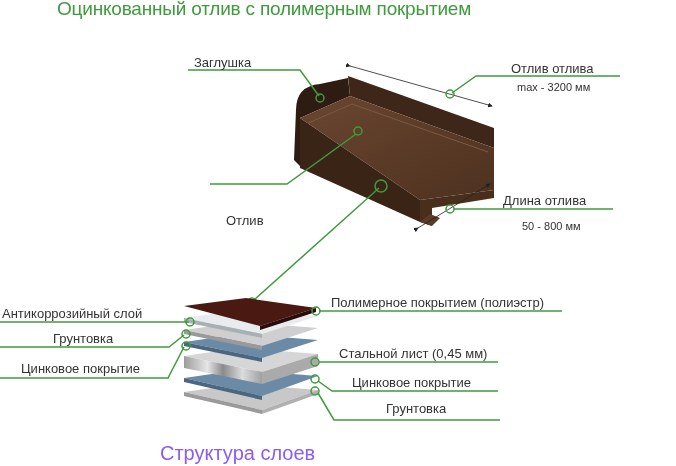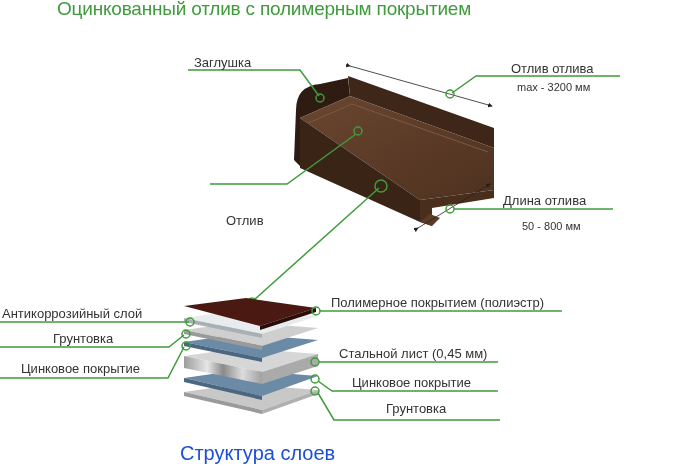--- a/index.html
+++ b/index.html
@@ -1,18 +1,18 @@
 <!DOCTYPE html>
 <html><head>
 <meta charset="utf-8">
 <style>
   html,body{margin:0;padding:0;background:#ffffff;}
   body{width:676px;height:466px;position:relative;overflow:hidden;font-family:"Liberation Sans","DejaVu Sans",sans-serif;}
   .title{position:absolute;left:57px;top:-2px;font-size:19px;color:#3f9b3c;white-space:nowrap;letter-spacing:-0.2px;}
-  .subtitle{position:absolute;left:180px;top:442px;font-size:20px;color:#1d4ed8;white-space:nowrap;}
+  .subtitle{position:absolute;left:160px;top:442px;font-size:20px;color:#8b5cf6;white-space:nowrap;}
   .lbl{position:absolute;font-size:13px;color:#333333;white-space:nowrap;}
   .sub{position:absolute;font-size:11px;color:#333333;white-space:nowrap;}
   svg.art{position:absolute;left:0;top:0;}
 </style>
 </head>
 <body>
 
 <div class="title">Оцинкованный отлив с полимерным покрытием</div>
 
 <svg class="art" width="676" height="466" viewBox="0 0 676 466">

